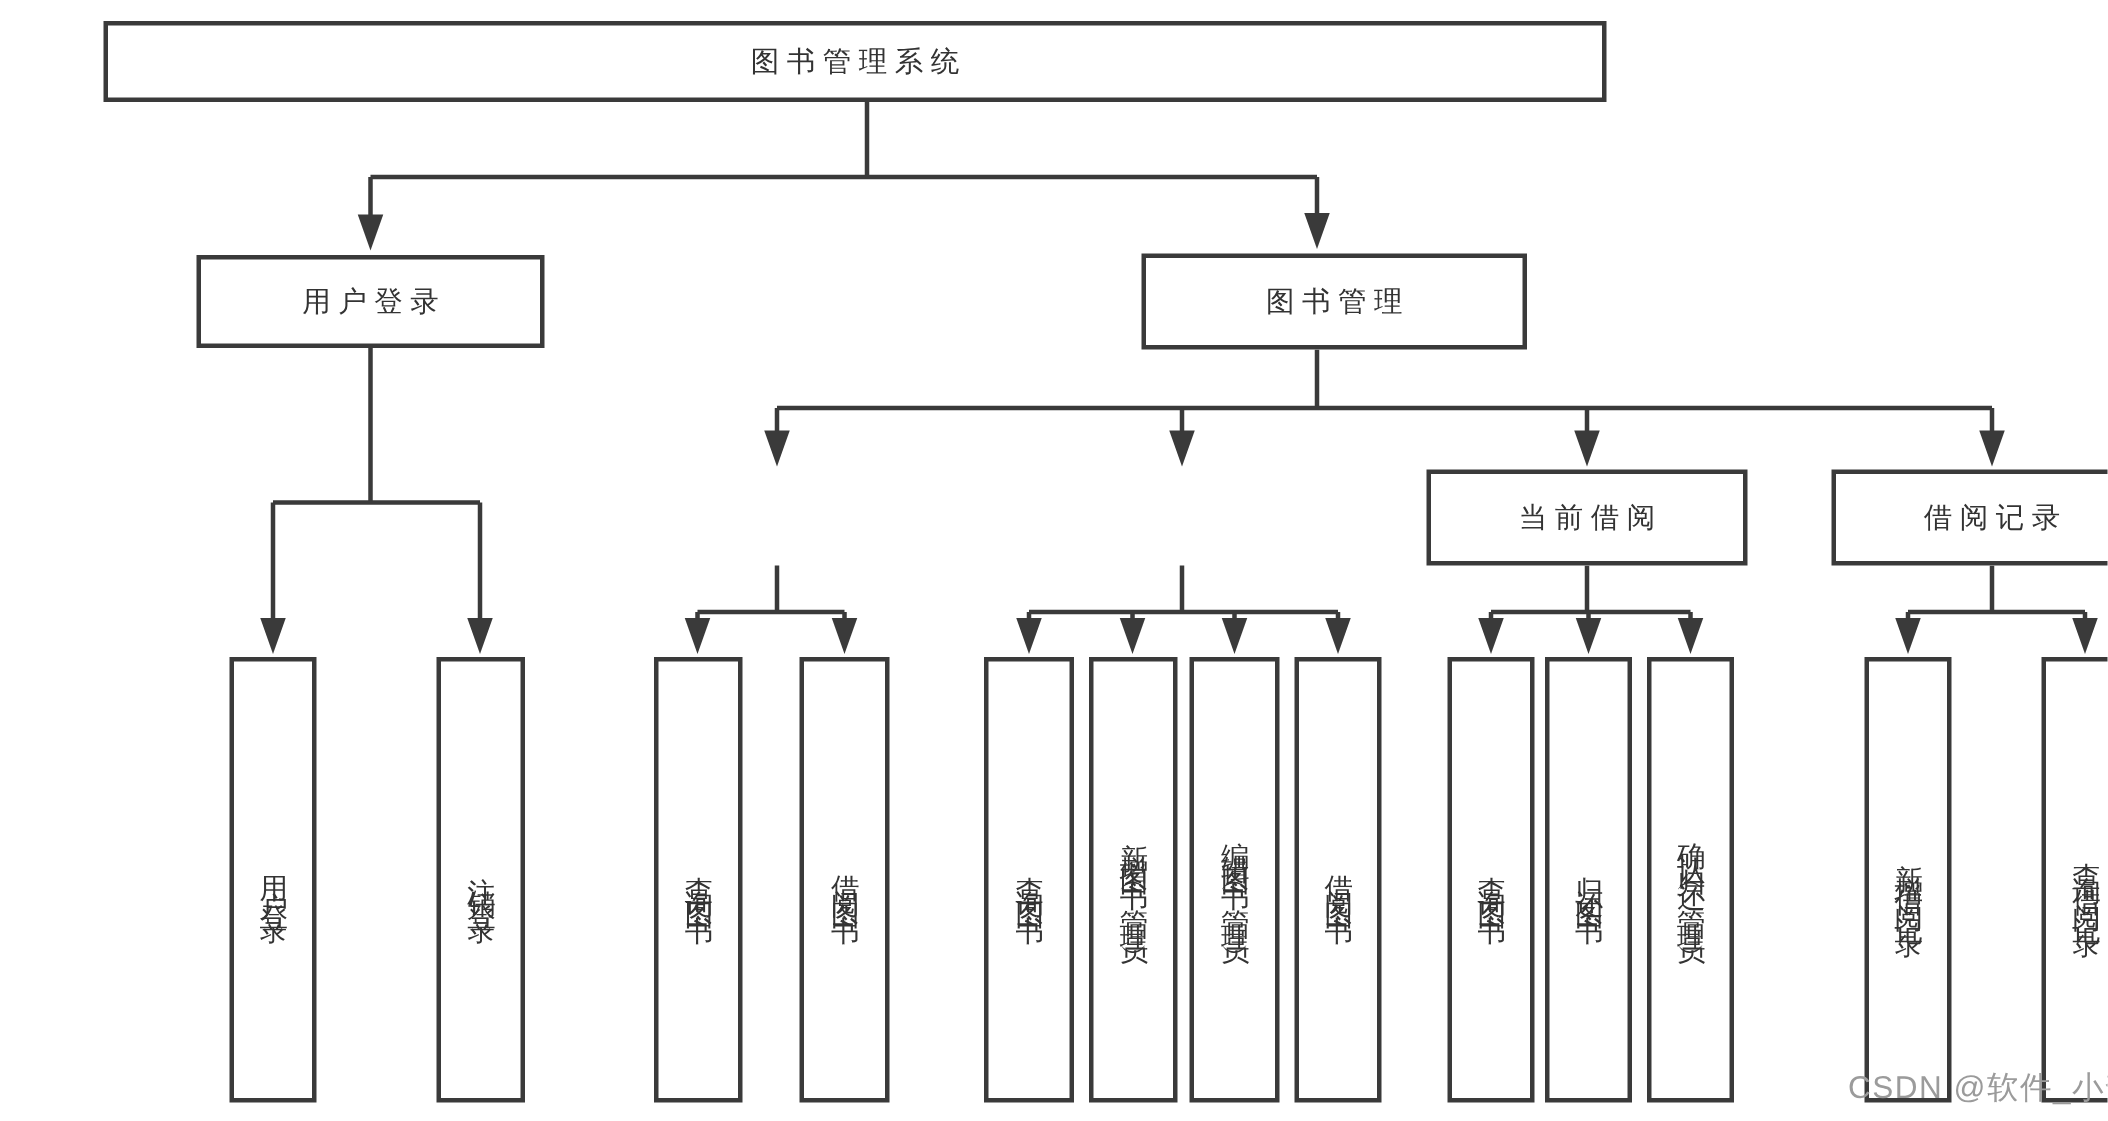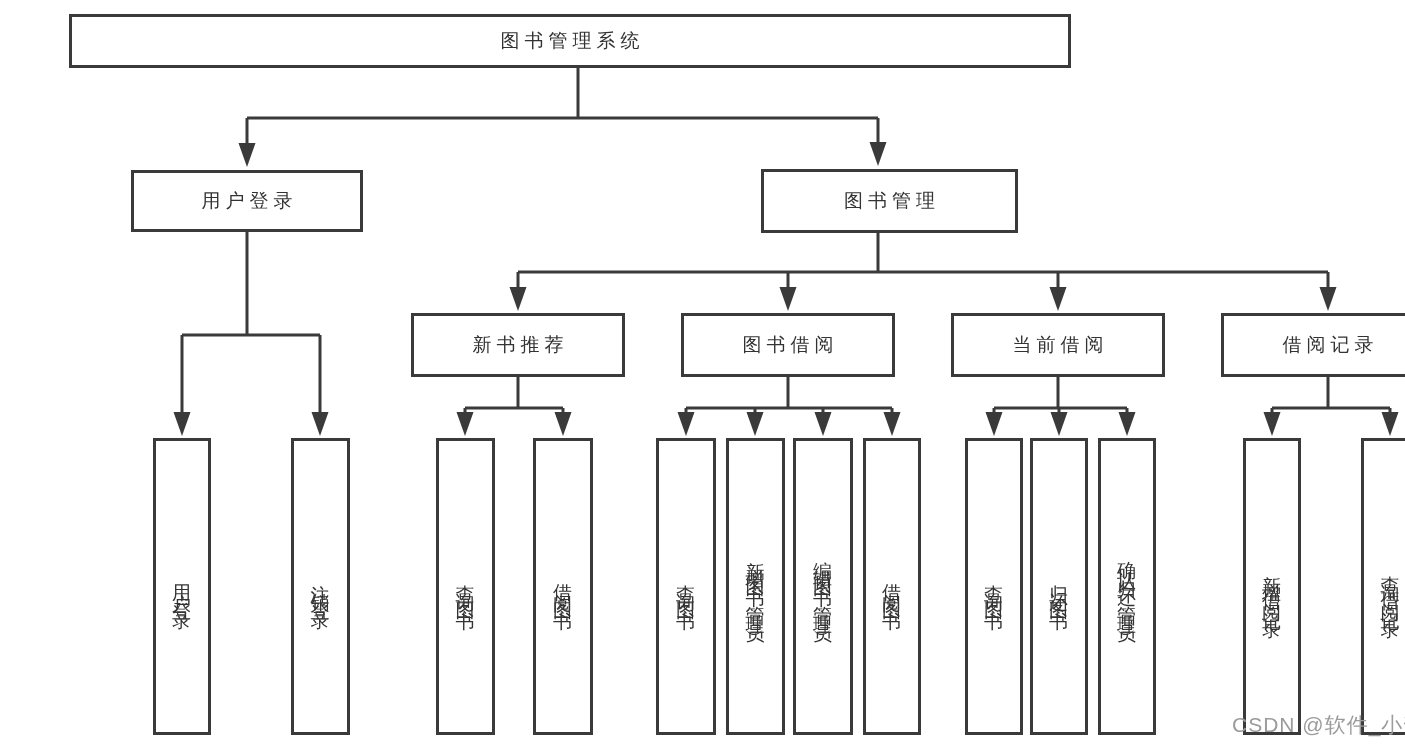--- a/index.html
+++ b/index.html
@@ -93,26 +93,20 @@
     <span class="lbl">图书管理系统</span>
   </div>
 
   <div class="box hbox" style="left:83px;top:170px;width:232px;height:62px">
     <span class="lbl">用户登录</span>
   </div>
   <div class="box hbox" style="left:713px;top:169px;width:257px;height:64px">
     <span class="lbl">图书管理</span>
   </div>
 
-  <div class="box hbox" style="left:363px;top:313px;width:214px;height:64px">
-    <span class="lbl">新书推荐</span>
-  </div>
-  <div class="box hbox" style="left:633px;top:313px;width:214px;height:64px">
-    <span class="lbl">图书借阅</span>
-  </div>
   <div class="box hbox" style="left:903px;top:313px;width:214px;height:64px">
     <span class="lbl">当前借阅</span>
   </div>
   <div class="box hbox" style="left:1173px;top:313px;width:214px;height:64px">
     <span class="lbl">借阅记录</span>
   </div>
 
   <div class="box vbox" style="left:105px;top:438px;width:58px;height:297px">
     <span class="lbl">用户登录</span>
   </div>

